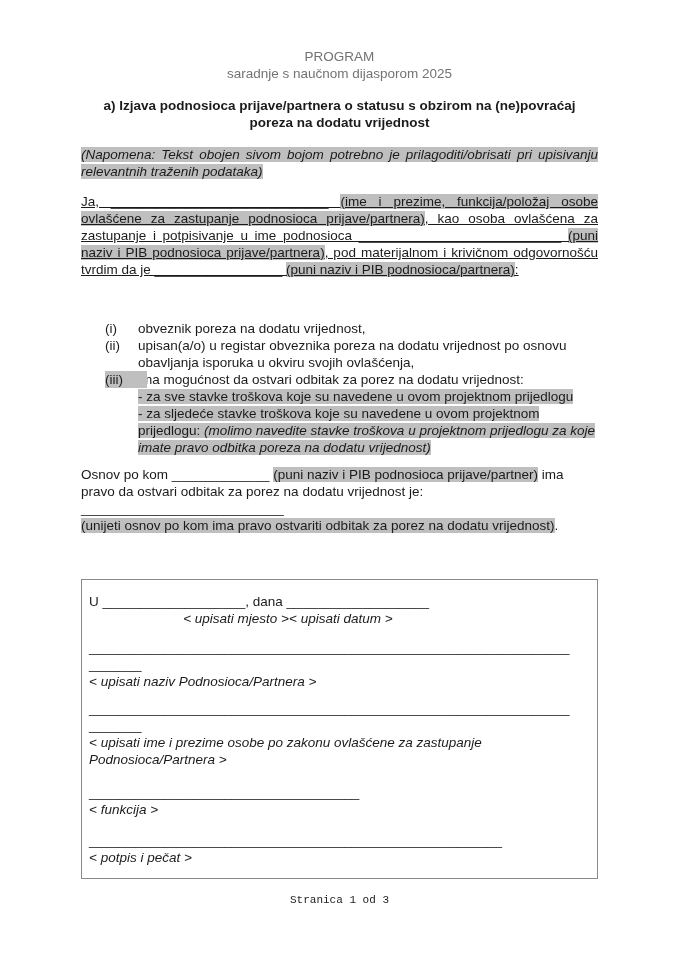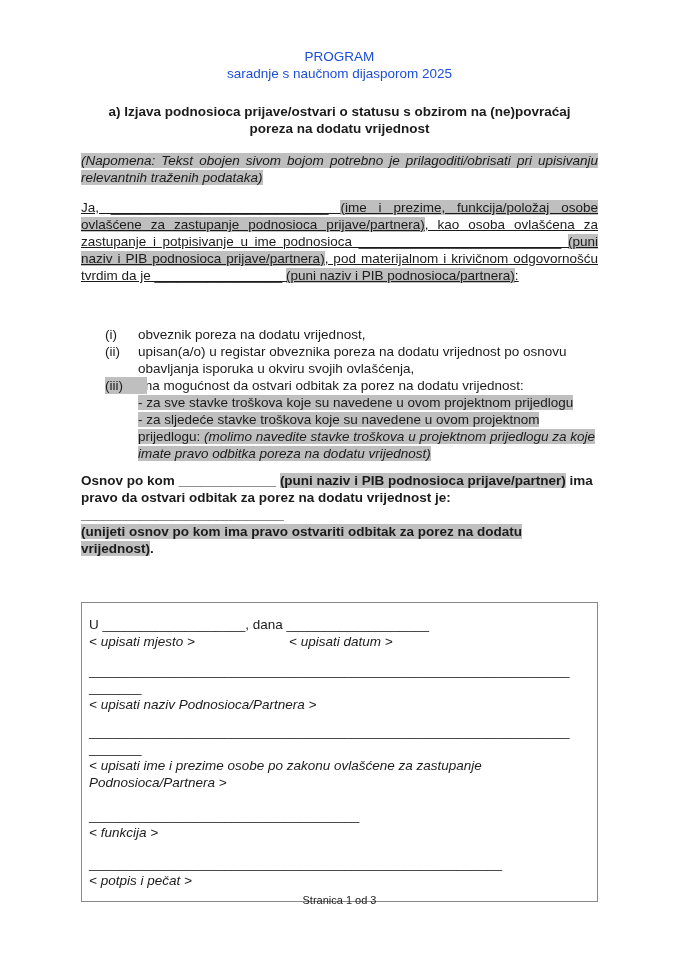--- a/index.html
+++ b/index.html
@@ -13,68 +13,68 @@
   .page {
     position: relative;
     box-sizing: border-box;
     width: 679px; height: 960px;
     padding: 48px 81px 0 81px;
   }
   .center  { text-align: center; }
   .preline { white-space: pre-line; }
   .fs      { font-size: 13.5px; line-height: 17px; }
 
-  .header { color: #1d4ed8; margin-bottom: 21px; }
+  .header { color: #737373; margin-bottom: 15px; }
   .title  { font-weight: bold; margin-bottom: 15px; }
 
   .note   { margin: 0 0 13px 0; text-align: justify; }
   .p1     { margin: 0 0 42px 0; text-align: justify; text-decoration: underline; }
-  .p2     { margin: 10px 0 45px 0; white-space: pre-line; font-weight: bold; }
+  .p2     { margin: 10px 0 45px 0; white-space: pre-line; }
 
   .hl { background: #BFBFBF; }
   .it { font-style: italic; }
 
   .list { margin: 0; }
   .list-item { position: relative; padding-left: 57px; }
   .marker { position: absolute; left: 24px; top: 0; }
   .marker.mpad { padding-right: 24px; }
   .item-body { white-space: pre-line; text-align: center; }
 
   .sig-box {
     box-sizing: border-box;
     border: 1.5px solid #8a8a8a;
     padding: 13px 21px 12px 7px;
     width: 517px;
   }
-  .hints-row { display: flex; }
+  .hints-row { display: flex; text-align: right; }
   .hint-place { width: 200px; }
   .rule { word-break: break-all; }
   .mt1 { margin-top: 12px; }
   .mt2 { margin-top: 10px; }
   .mt3 { margin-top: 16px; }
   .mt4 { margin-top: 14px; }
 
   .footer {
     position: absolute;
     left: 0; right: 0; bottom: 54px;
     text-align: center;
-    font-family: Liberation Sans, sans-serif;
+    font-family: Liberation Mono, monospace;
     font-size: 11px;
     color: #222222;
   }
 </style>
 </head>
 <body>
 
 <div class="page">
 
   <div class="header center preline fs">PROGRAM
 saradnje s naučnom dijasporom 2025</div>
 
-  <div class="title center preline fs">a) Izjava podnosioca prijave/ostvari o statusu s obzirom na (ne)povraćaj
+  <div class="title center preline fs">a) Izjava podnosioca prijave/partnera o statusu s obzirom na (ne)povraćaj
 poreza na dodatu vrijednost</div>
 
   <p class="note fs"><span class="hl it">(Napomena: Tekst obojen sivom bojom potrebno je prilagoditi/obrisati pri upisivanju relevantnih traženih podataka)</span></p>
 
   <p class="p1 fs"><span>Ja, _____________________________ </span><span class="hl">(ime i prezime, funkcija/položaj osobe ovlašćene za zastupanje podnosioca prijave/partnera)</span><span>, kao osoba ovlašćena za zastupanje i potpisivanje u ime podnosioca ___________________________ </span><span class="hl">(puni naziv i PIB podnosioca prijave/partnera)</span><span>, pod materijalnom i krivičnom odgovornošću tvrdim da je _________________ </span><span class="hl">(puni naziv i PIB podnosioca/partnera)</span><span>:</span></p>
 
   <div class="list fs">
     <div class="list-item">
       <span class="marker">(i)</span>
       <span class="item-body"><span>obveznik poreza na dodatu vrijednost,</span></span>

